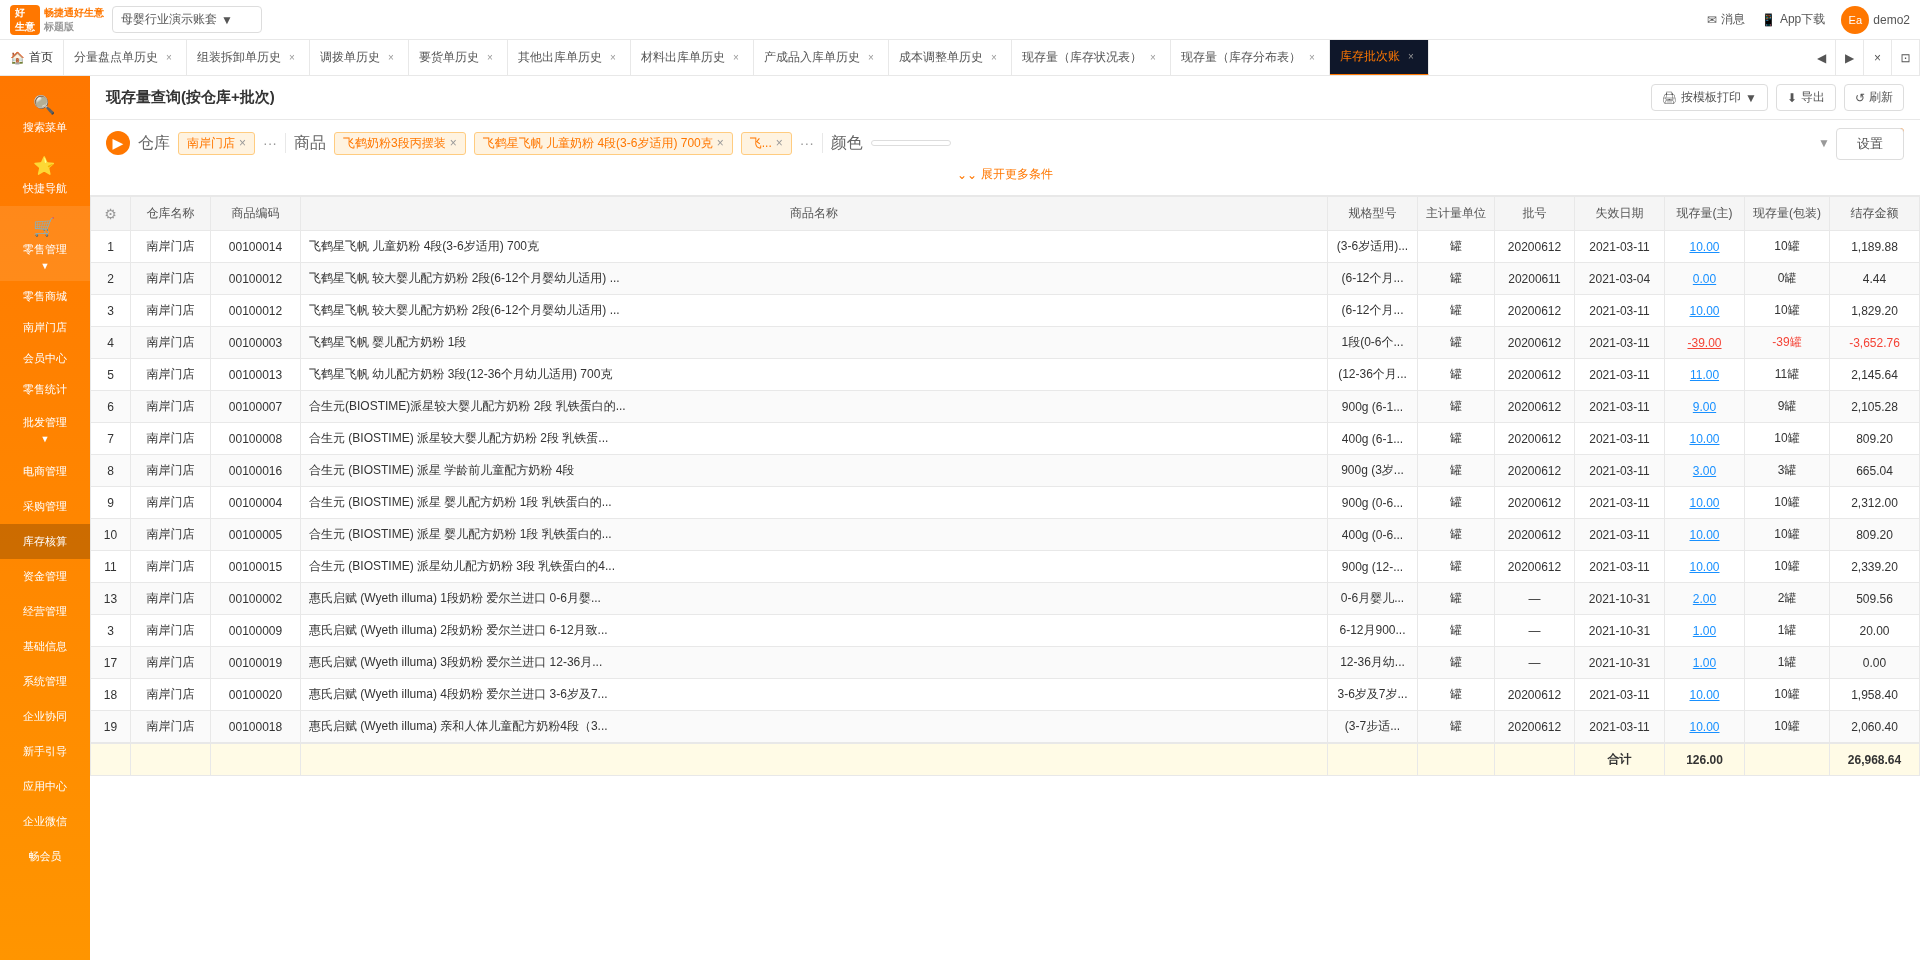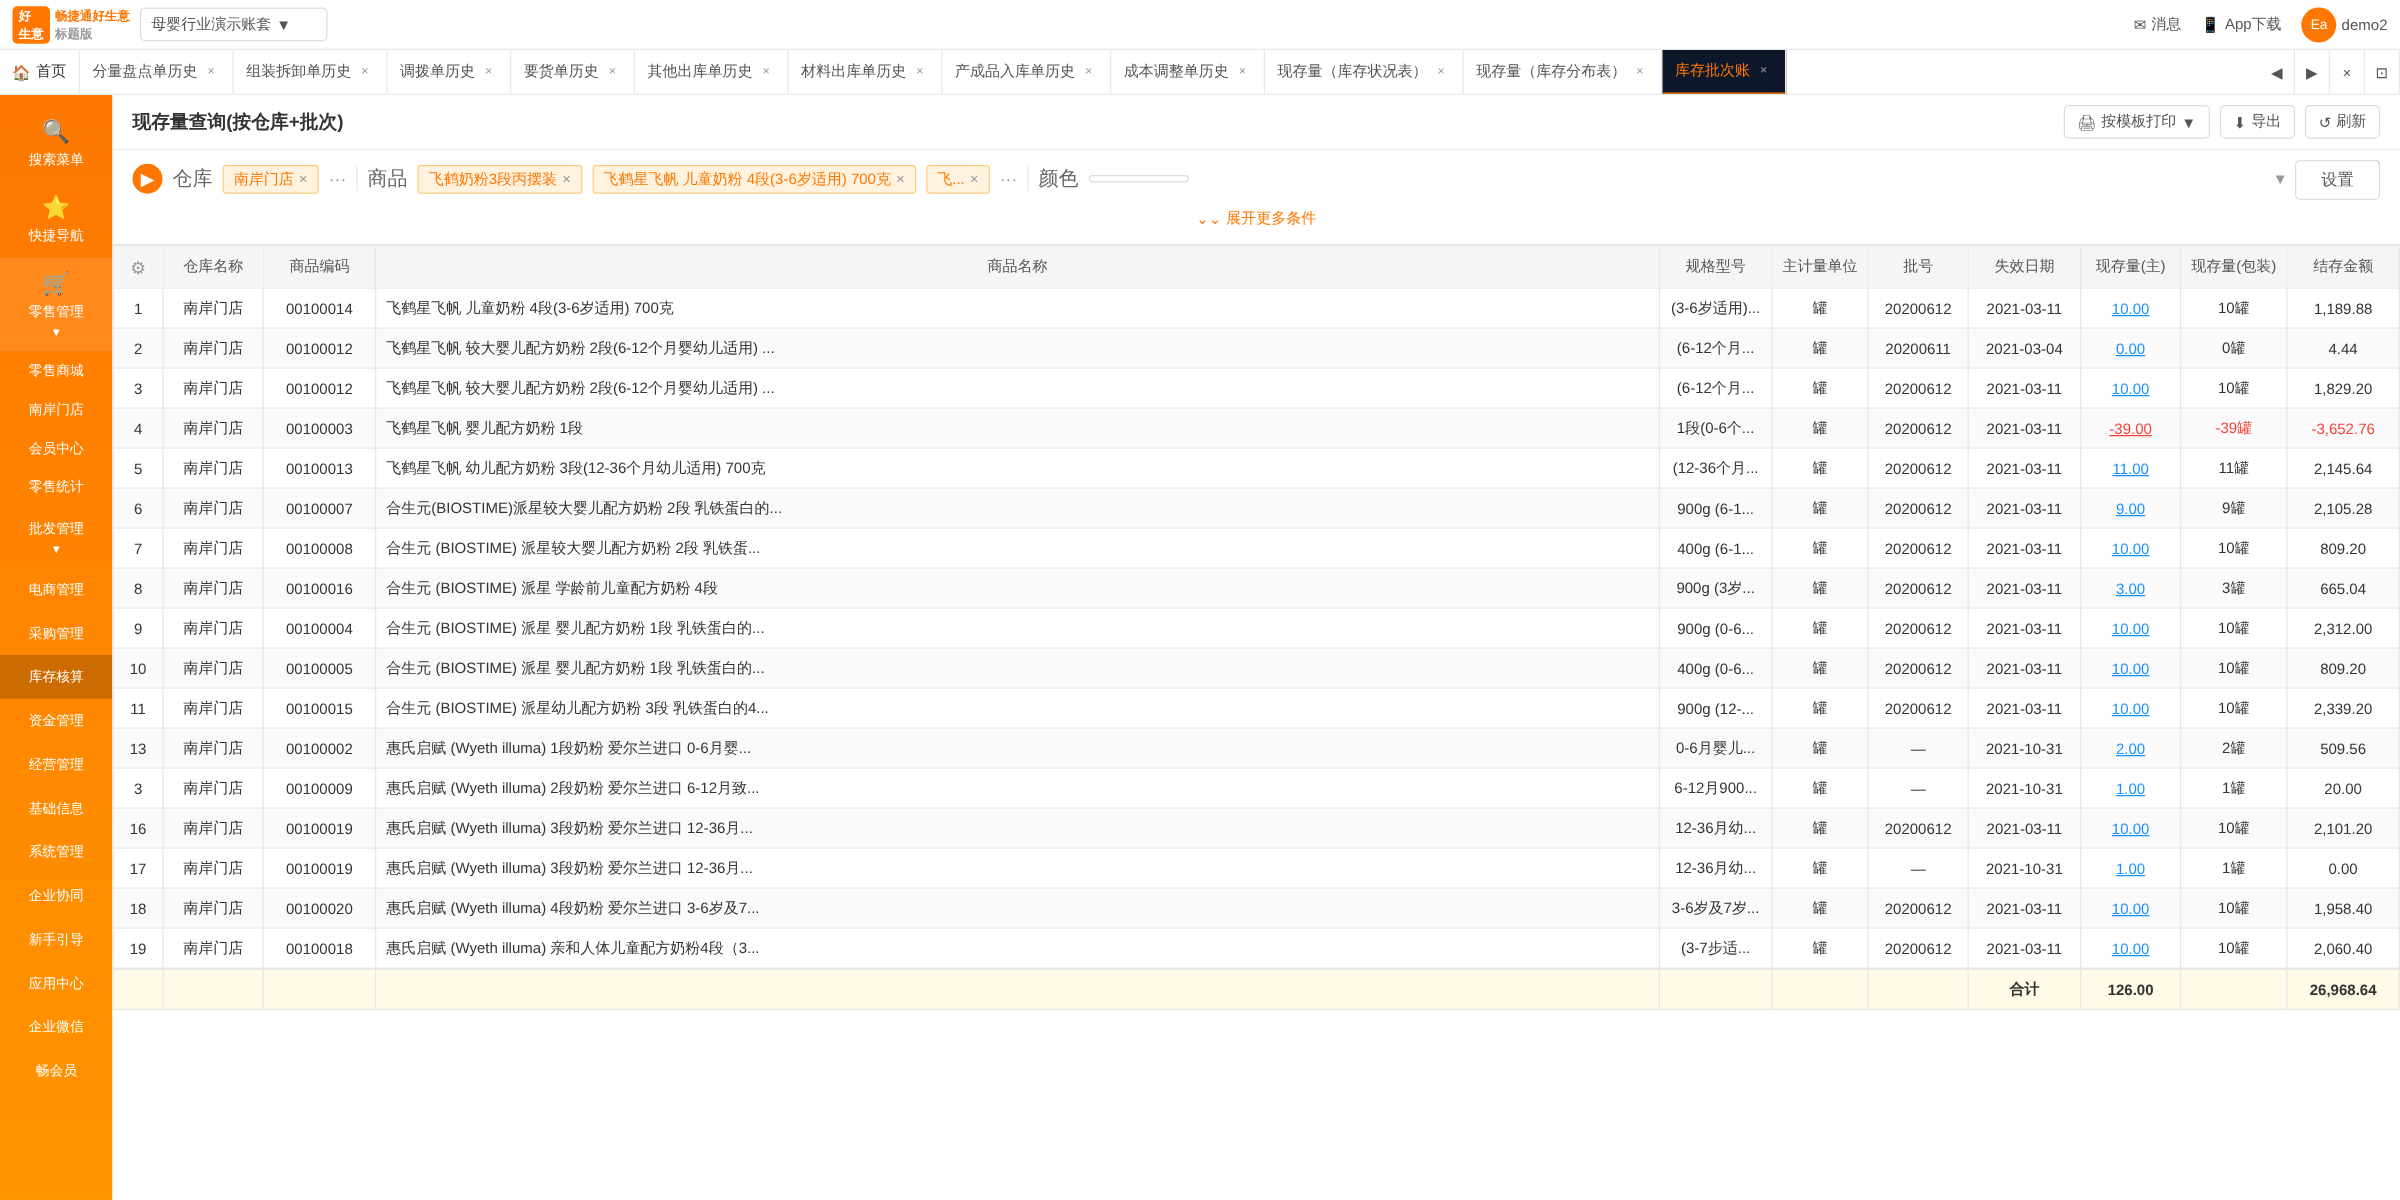--- a/index.html
+++ b/index.html
@@ -502,33 +502,20 @@
     <td class="col-name text-left">惠氏启赋 (Wyeth illuma) 2段奶粉 爱尔兰进口 6-12月致...</td>
     <td class="col-spec">6-12月900...</td>
     <td class="col-unit">罐</td>
     <td class="col-batch">—</td>
     <td class="col-expire">2021-10-31</td>
     <td class="col-stock-main blue" style="">1.00</td>
     <td class="col-stock-pkg" style="">1罐</td>
     <td class="col-balance" style="">20.00</td>
   </tr>
             <tr>
-    <td class="col-num">16</td>
-    <td class="col-warehouse">南岸门店</td>
-    <td class="col-code">00100019</td>
-    <td class="col-name text-left">惠氏启赋 (Wyeth illuma) 3段奶粉 爱尔兰进口 12-36月...</td>
-    <td class="col-spec">12-36月幼...</td>
-    <td class="col-unit">罐</td>
-    <td class="col-batch">20200612</td>
-    <td class="col-expire">2021-03-11</td>
-    <td class="col-stock-main blue" style="">10.00</td>
-    <td class="col-stock-pkg" style="">10罐</td>
-    <td class="col-balance" style="">2,101.20</td>
-  </tr>
-            <tr>
     <td class="col-num">17</td>
     <td class="col-warehouse">南岸门店</td>
     <td class="col-code">00100019</td>
     <td class="col-name text-left">惠氏启赋 (Wyeth illuma) 3段奶粉 爱尔兰进口 12-36月...</td>
     <td class="col-spec">12-36月幼...</td>
     <td class="col-unit">罐</td>
     <td class="col-batch">—</td>
     <td class="col-expire">2021-10-31</td>
     <td class="col-stock-main blue" style="">1.00</td>
     <td class="col-stock-pkg" style="">1罐</td>

